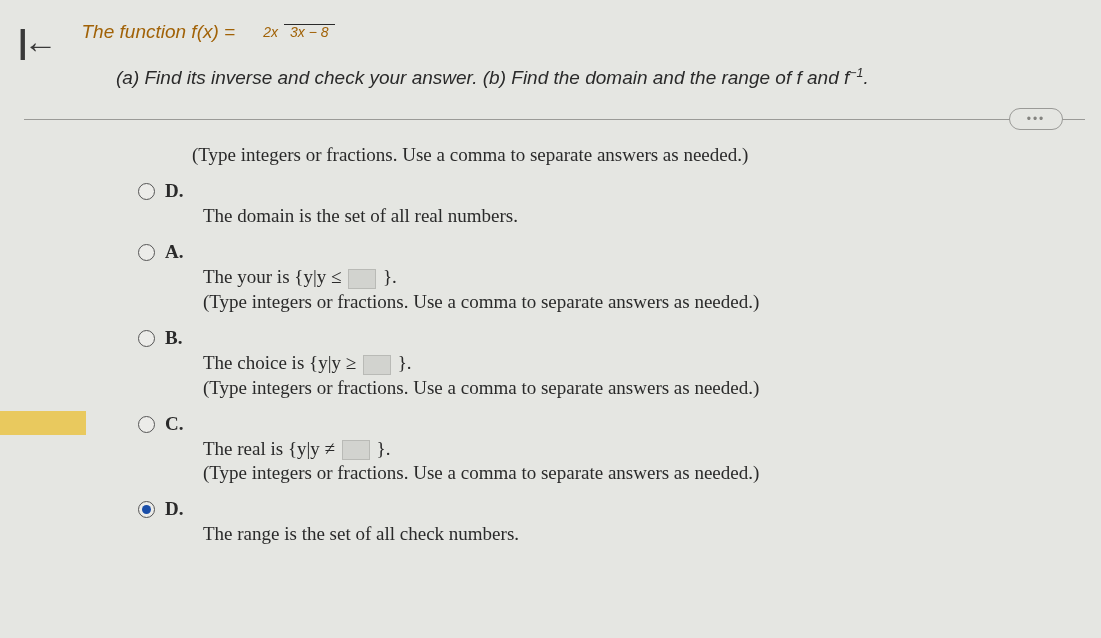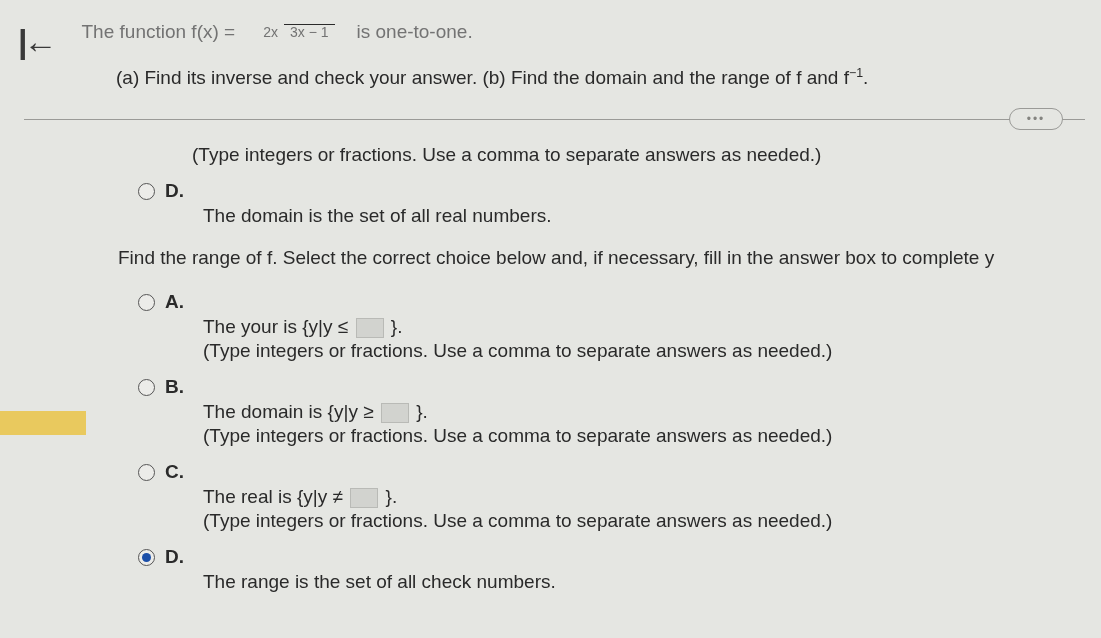--- a/index.html
+++ b/index.html
@@ -27,21 +27,22 @@
     font-weight: bold;
     color: #3a3a3a;
     line-height: 1;
     margin-top: 6px;
     user-select: none;
     letter-spacing: -4px;
   }
   .problem-stem {
     font-size: 19px;
     line-height: 1.5;
-    color: #737373;
+    color: #a16207;
+    font-style: italic;
   }
   .func-line {
     display: flex;
     align-items: center;
     gap: 6px;
   }
   .fraction {
     display: inline-flex;
     flex-direction: row;
     align-items: center;
@@ -49,20 +50,21 @@
     font-size: 14px;
     line-height: 1.1;
     margin: 0 16px;
   }
   .fraction .num { padding: 0 6px; }
   .fraction .den { border-top: 1.5px solid #2a2a2a; padding: 0 6px; }
   .sub-parts {
     margin-left: 98px;
     margin-top: 8px;
     font-size: 19px;
+    font-style: italic;
   }
   .sup { font-size: 0.65em; vertical-align: super; }
   .divider-wrap {
     position: relative;
     margin: 30px 6px 24px 6px;
   }
   .divider {
     border: none;
     border-top: 1.5px solid #9a9a97;
     margin: 0;
@@ -79,20 +81,21 @@
     display: flex;
     align-items: center;
     justify-content: center;
     font-size: 12px;
     color: #848480;
     letter-spacing: 2px;
   }
   .content {
     margin-left: 120px;
     font-size: 19px;
+    font-family: Liberation Serif, serif;
   }
   .hint {
     color: #2a2a2a;
     margin-bottom: 14px;
     margin-left: 54px;
   }
   .choice-row {
     display: flex;
     align-items: flex-start;
     gap: 10px;
@@ -155,23 +158,22 @@
 
 <div class="page">
 
   <div class="top-row">
     <div class="back-arrow">|←</div>
     <div class="problem-stem">
       <div class="func-line">
         <span>The function f(x) =</span>
         <span class="fraction">
           <span class="num">2x</span>
-          <span class="den">3x − 1</span>
+          <span class="den">3x − 8</span>
         </span>
-        <span>is one-to-one.</span>
       </div>
     </div>
   </div>
 
   <div class="sub-parts">
     <span>(a) Find its inverse and check your answer. (b) Find the domain and the range of f and f</span><span class="sup">−1</span><span>.</span>
   </div>
 
   <div class="divider-wrap">
     <hr class="divider">
@@ -182,41 +184,40 @@
     <div class="hint">(Type integers or fractions. Use a comma to separate answers as needed.)</div>
 
     <div class="choice-row">
       <div class="radio"></div>
       <div class="choice-letter">D.</div>
       <div class="choice-body">
         <div class="choice-text">The domain is the set of all real numbers.</div>
       </div>
     </div>
 
-    <div class="prompt2">Find the range of f. Select the correct choice below and, if necessary, fill in the answer box to complete y</div>
 
     <div class="choice-row">
       <div class="radio"></div>
       <div class="choice-letter">A.</div>
       <div class="choice-body">
         <div class="choice-text">
           <span>The your is {y|y ≤</span>
           <span class="answer-box"></span>
           <span>}.</span>
         </div>
         <div class="choice-hint">(Type integers or fractions. Use a comma to separate answers as needed.)</div>
       </div>
     </div>
 
     <div class="choice-row">
       <div class="radio"></div>
       <div class="choice-letter">B.</div>
       <div class="choice-body">
         <div class="choice-text">
-          <span>The domain is {y|y ≥</span>
+          <span>The choice is {y|y ≥</span>
           <span class="answer-box"></span>
           <span>}.</span>
         </div>
         <div class="choice-hint">(Type integers or fractions. Use a comma to separate answers as needed.)</div>
       </div>
     </div>
 
     <div class="choice-row">
       <div class="radio"></div>
       <div class="choice-letter">C.</div>

